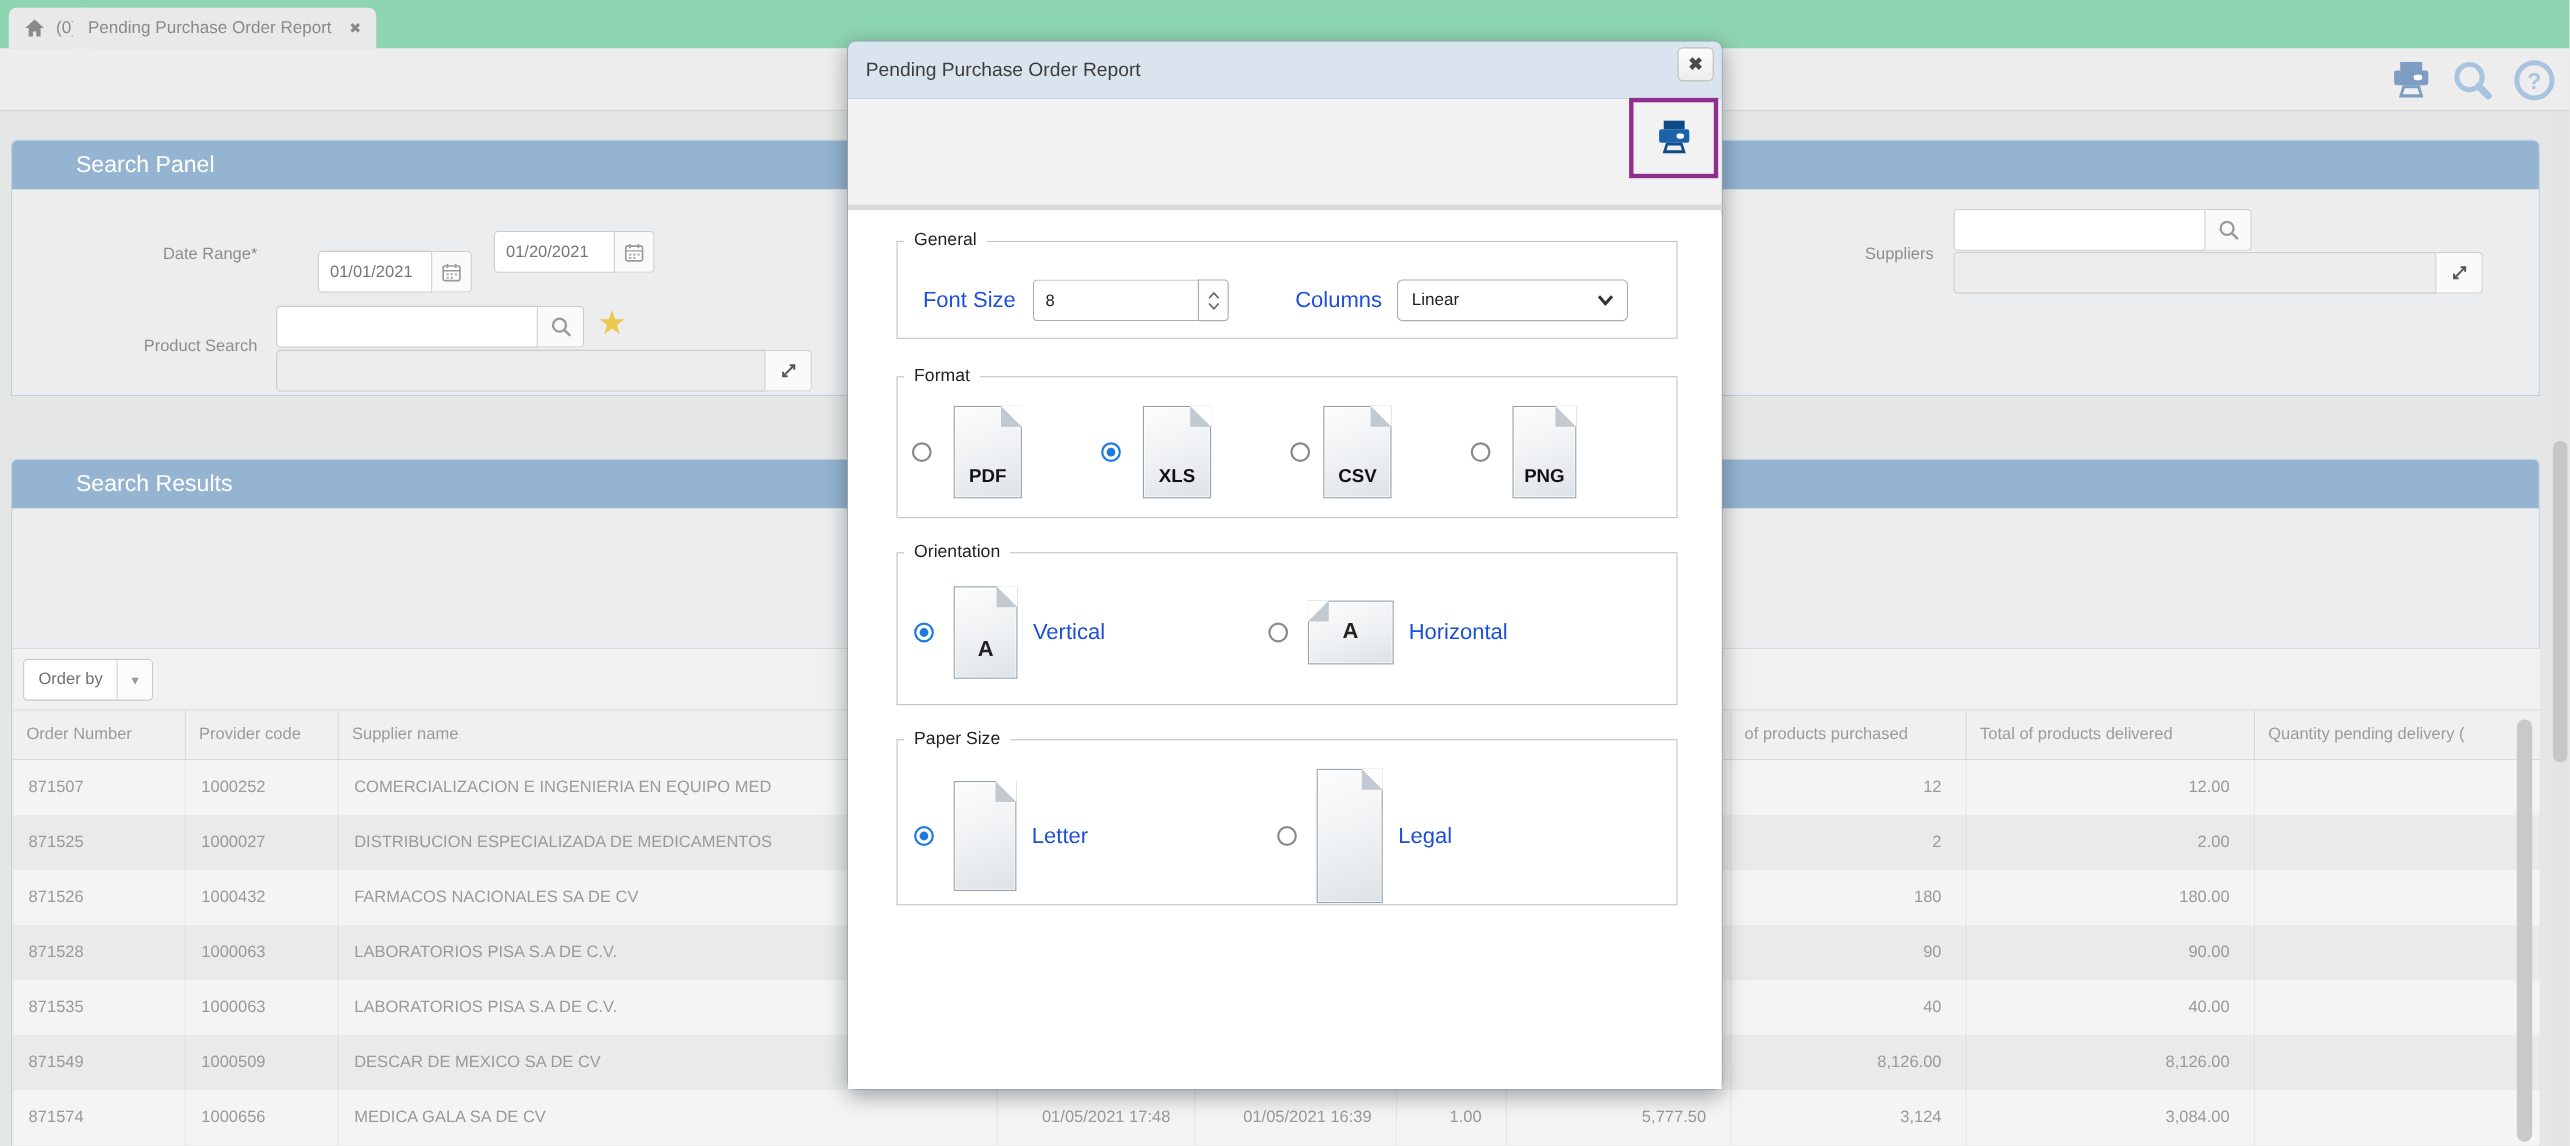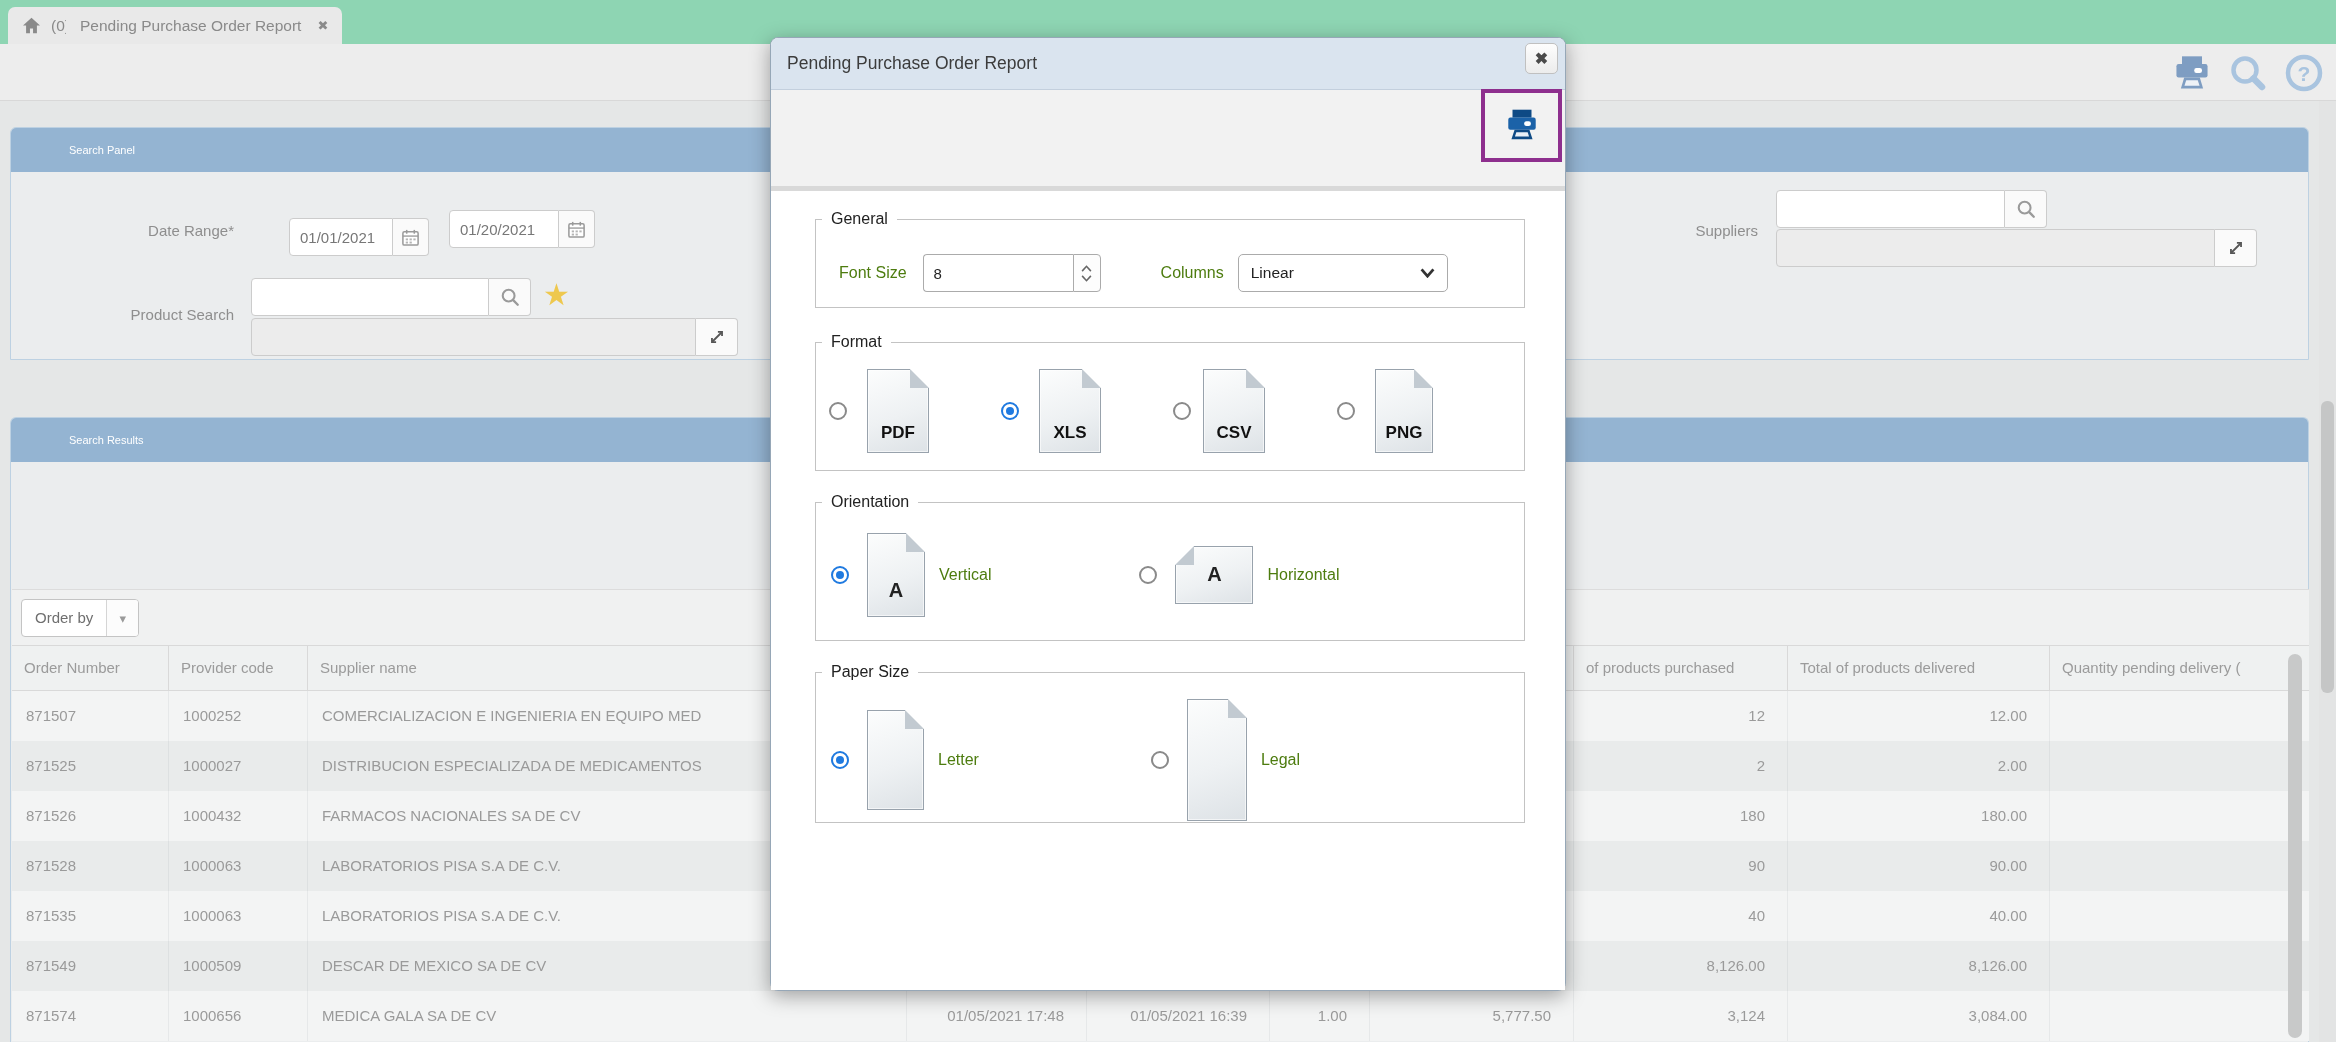--- a/index.html
+++ b/index.html
@@ -14,21 +14,21 @@
   .tab-report { left:66px; }
   .tab-close { font-size:13px; color:#8a8a8a; margin-left:6px; }
 
   
   .app-toolbar { position:absolute; left:0; top:44px; width:2336px; height:57px; background:#ededed; border-bottom:1px solid #d8d8d8; }
   .tool-ic { position:absolute; top:9px; width:40px; height:40px; display:flex; align-items:center; justify-content:center; }
 
   
   .panel { position:absolute; background:#ebedee; border:1px solid #bdd1e2; border-radius:6px 6px 0 0; }
   .panel-header { height:44px; background:#94b4d2; border-radius:5px 5px 0 0; color:#ffffff;
-                  font-size:11px; display:flex; align-items:center; padding-left:58px; }
+                  font-size:21px; display:flex; align-items:center; padding-left:58px; }
   .search-panel { left:10px; top:127px; width:2299px; height:233px; }
   .results-panel { left:10px; top:417px; width:2299px; height:625px; border-bottom:none; }
 
   .flabel { position:absolute; width:223px; text-align:right; color:#8e8e8e; font-size:15px; }
 
   .inputgrp { position:absolute; display:flex; height:38px; }
   .inputgrp .txt { flex:1; height:38px; border:1px solid #cccccc; border-radius:4px 0 0 4px; background:#ffffff;
                    font-family:"Liberation Sans",sans-serif; font-size:15px; color:#777; padding:0 10px; outline:none; min-width:0; }
   .inputgrp .btn { width:42px; height:38px; border:1px solid #cccccc; border-left:none; border-radius:0 4px 4px 0;
                    background:#fafafa; display:flex; align-items:center; justify-content:center; }
@@ -78,21 +78,21 @@
 
   .dlg-body { position:absolute; left:0; top:157px; right:0; bottom:0; background:#fff; }
   fieldset { position:absolute; left:44px; width:710px; border:1px solid #c3c3c3; }
   legend { font-size:16px; color:#222222; padding:0 9px; margin-left:6px; }
   .fs-general { top:15px; height:98px; }
   .fs-format { top:138px; height:138px; }
   .fs-orientation { top:298px; height:148px; }
   .fs-paper { top:468px; height:160px; }
 
   .gen-row { position:absolute; left:0; top:26px; width:100%; display:flex; align-items:center; }
-  .dlg-label { font-size:16px; color:#4d7c0f; }
+  .dlg-label { font-size:20px; color:#1d4ed8; }
   .numgrp { display:flex; margin-left:16px; }
   .numgrp input { width:150px; height:38px; border:1px solid #ababab; border-right:none; border-radius:4px 0 0 4px;
                   font-family:"Liberation Sans",sans-serif; font-size:15px; color:#222; padding:0 10px; outline:none; }
   .spinner { width:28px; height:38px; border:1px solid #ababab; border-radius:0 4px 4px 0; background:#fdfdfd;
              display:flex; flex-direction:column; align-items:center; justify-content:center; gap:3px; }
   .selectbox { width:210px; height:38px; border:1px solid #ababab; border-radius:5px; background:#fff; margin-left:14px;
                display:flex; align-items:center; padding:0 12px; font-size:15.5px; color:#222; justify-content:space-between; }
 
   .radio { width:18px; height:18px; border-radius:50%; border:2px solid #8a8a8a; background:#fff; position:relative; flex:none; }
   .radio.checked { border-color:#1f7ae0; }
@@ -154,21 +154,21 @@
   </div>
 </div>
 
 <div class="panel search-panel">
   <div class="panel-header">
     <span>Search Panel</span>
   </div>
 
   <span class="flabel" style="left:0; top:94px;">Date Range*</span>
 
-  <div class="inputgrp" style="left:240px; top:90px; width:178px;padding-left:38px;">
+  <div class="inputgrp" style="left:240px; top:100px; width:178px;padding-left:38px;">
     <input class="txt" readonly="" value="01/01/2021" style="">
     <span class="btn" style="width:36px;">
       <svg width="19" height="19" viewBox="0 0 20 20">
           <rect x="2" y="4" width="16" height="14" rx="1.5" fill="#fff" stroke="#9a9a9a" stroke-width="1.6"></rect>
           <line x1="6" y1="2" x2="6" y2="6" stroke="#9a9a9a" stroke-width="1.6"></line>
           <line x1="14" y1="2" x2="14" y2="6" stroke="#9a9a9a" stroke-width="1.6"></line>
           <line x1="2" y1="8.5" x2="18" y2="8.5" stroke="#9a9a9a" stroke-width="1.4"></line>
           <rect x="5" y="11" width="2.4" height="2" fill="#b5b5b5"></rect>
           <rect x="9" y="11" width="2.4" height="2" fill="#b5b5b5"></rect>
           <rect x="13" y="11" width="2.4" height="2" fill="#b5b5b5"></rect>

